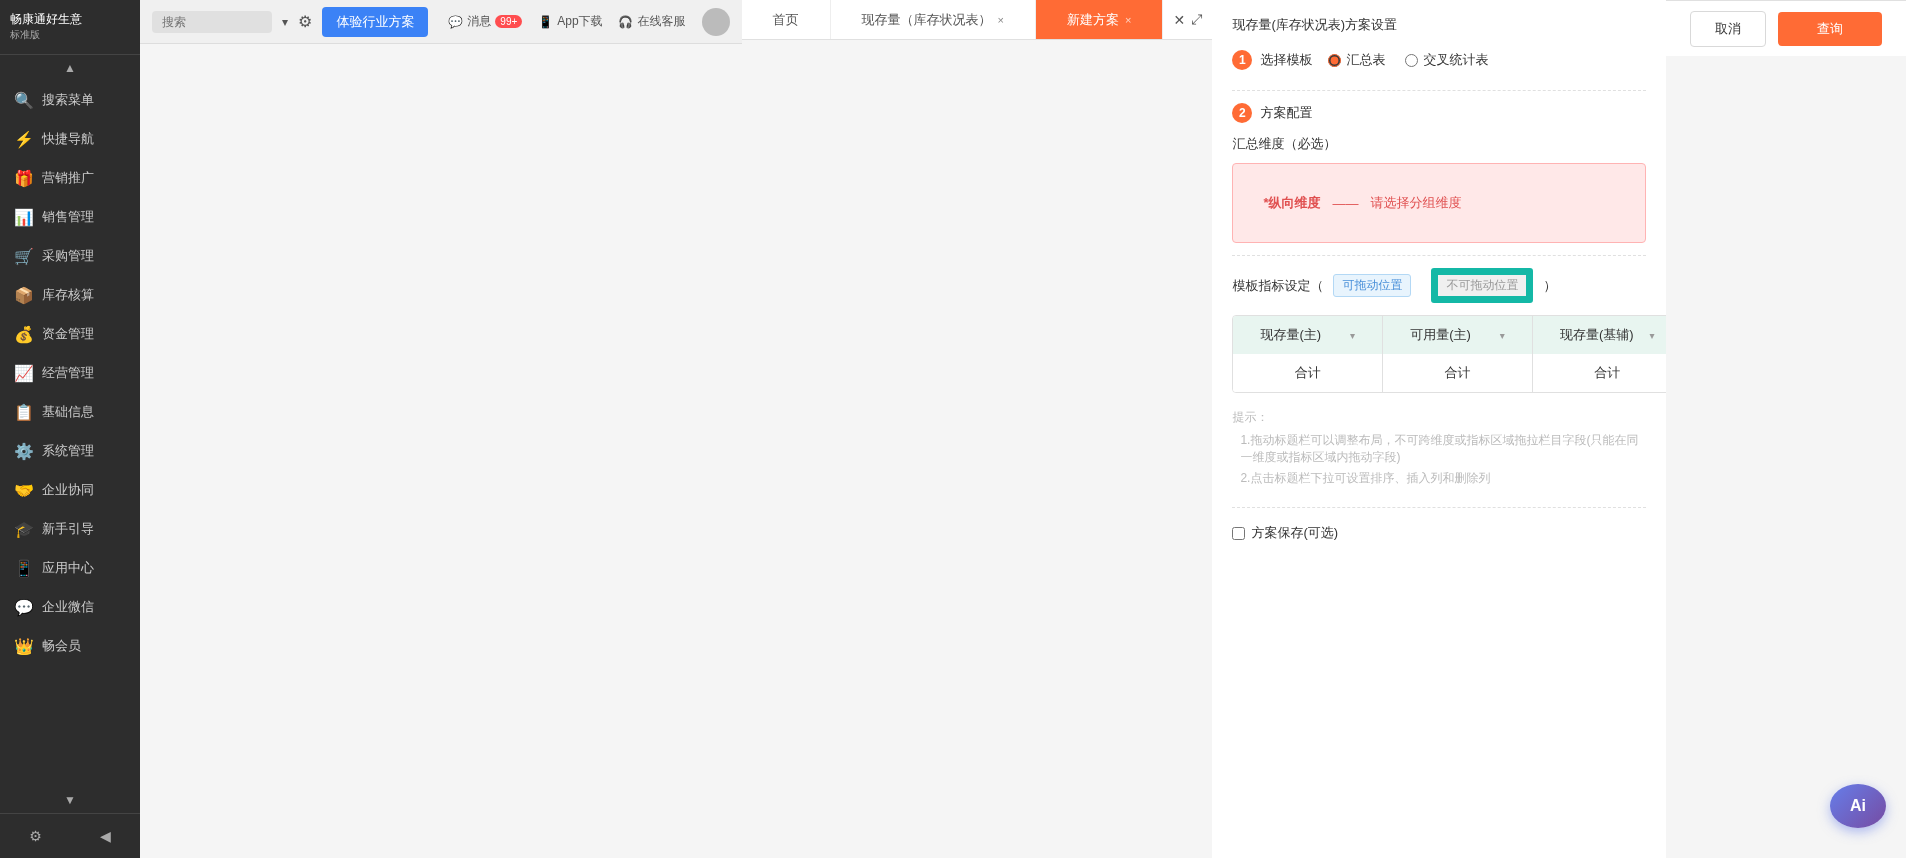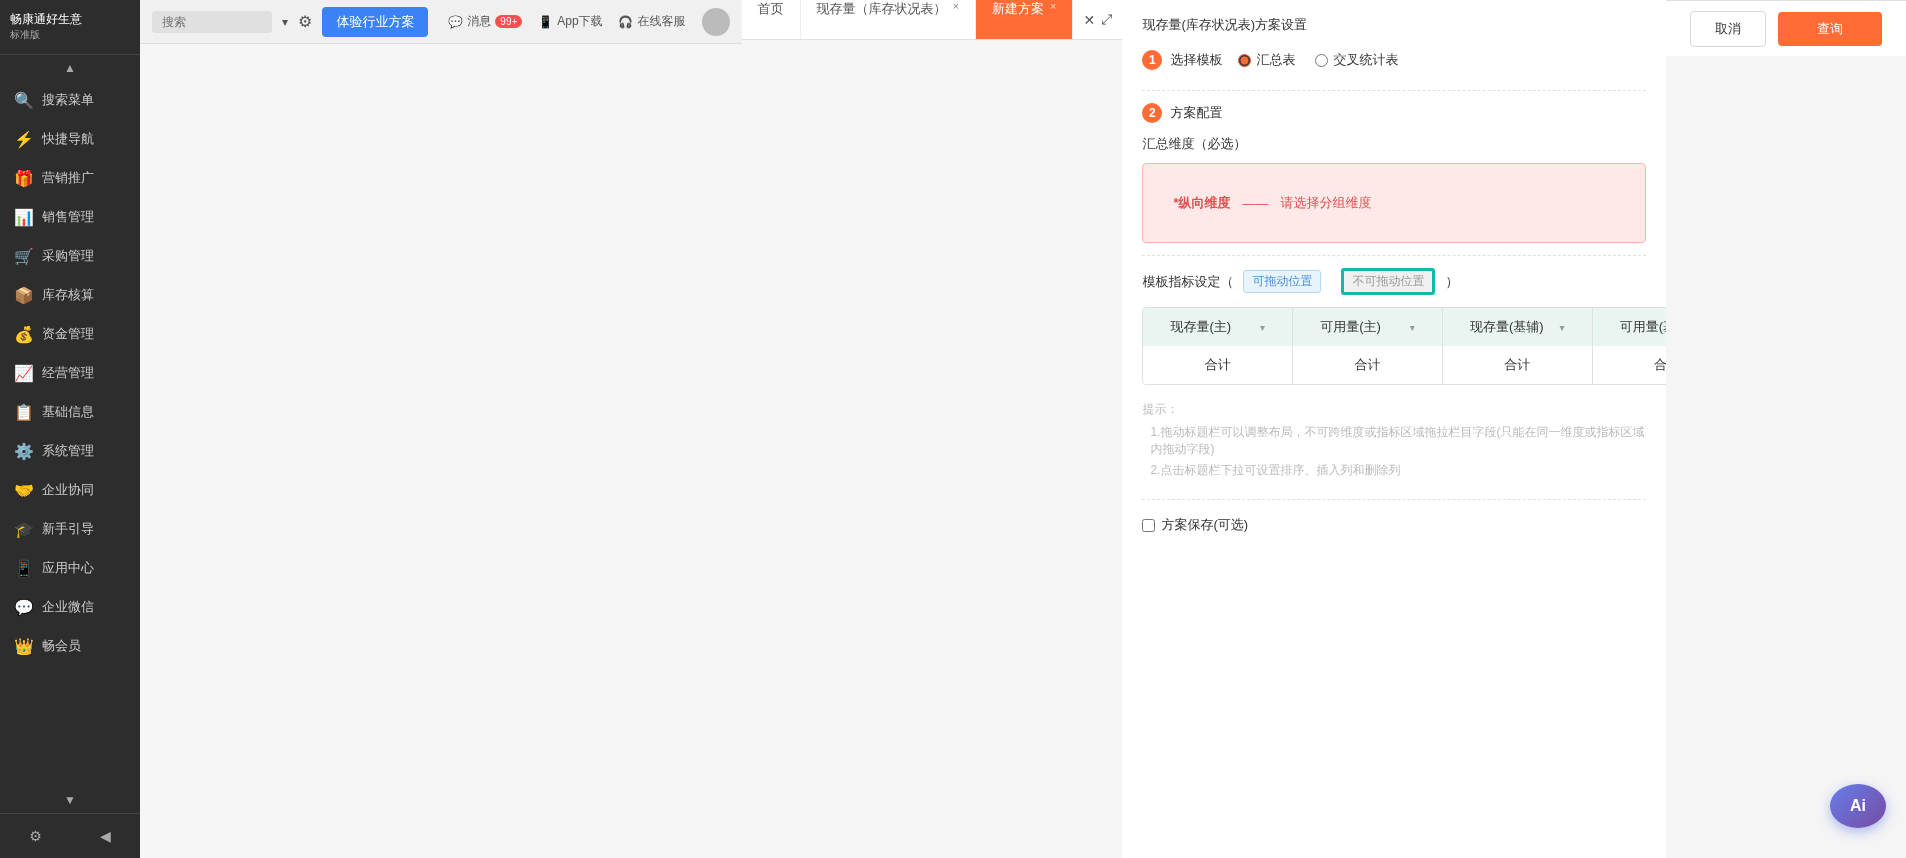--- a/index.html
+++ b/index.html
@@ -149,21 +149,22 @@
     .tabbar {
       background: #fff;
       height: 40px;
       display: flex;
       align-items: stretch;
       border-bottom: 1px solid #e0e0e0;
       flex-shrink: 0;
     }
     .tab {
       display: flex;
-      padding: 0 16px;
+      align-items: center;
+      padding: 0 31px;
       font-size: 13px;
       color: #555;
       cursor: pointer;
       border-right: 1px solid #eee;
       gap: 6px;
     }
     .tab.active {
       background: #ff6b35;
       color: #fff;
     }
@@ -305,21 +306,21 @@
     .indicator-tag {
       background: #e8f4fd;
       border: 1px solid #b3d8f5;
       border-radius: 3px;
       padding: 2px 8px;
       font-size: 12px;
       color: #4a90d9;
     }
     .indicator-tag.disabled {
       background: #f0f0f0;
-      border: 3px solid #14b8a6;
+      border: 7px solid #14b8a6;
       color: #999;
     }
 
     
     .stats-label {
       color: #52c41a;
       font-size: 13px;
       margin-bottom: 8px;
       font-weight: 500;
     }

